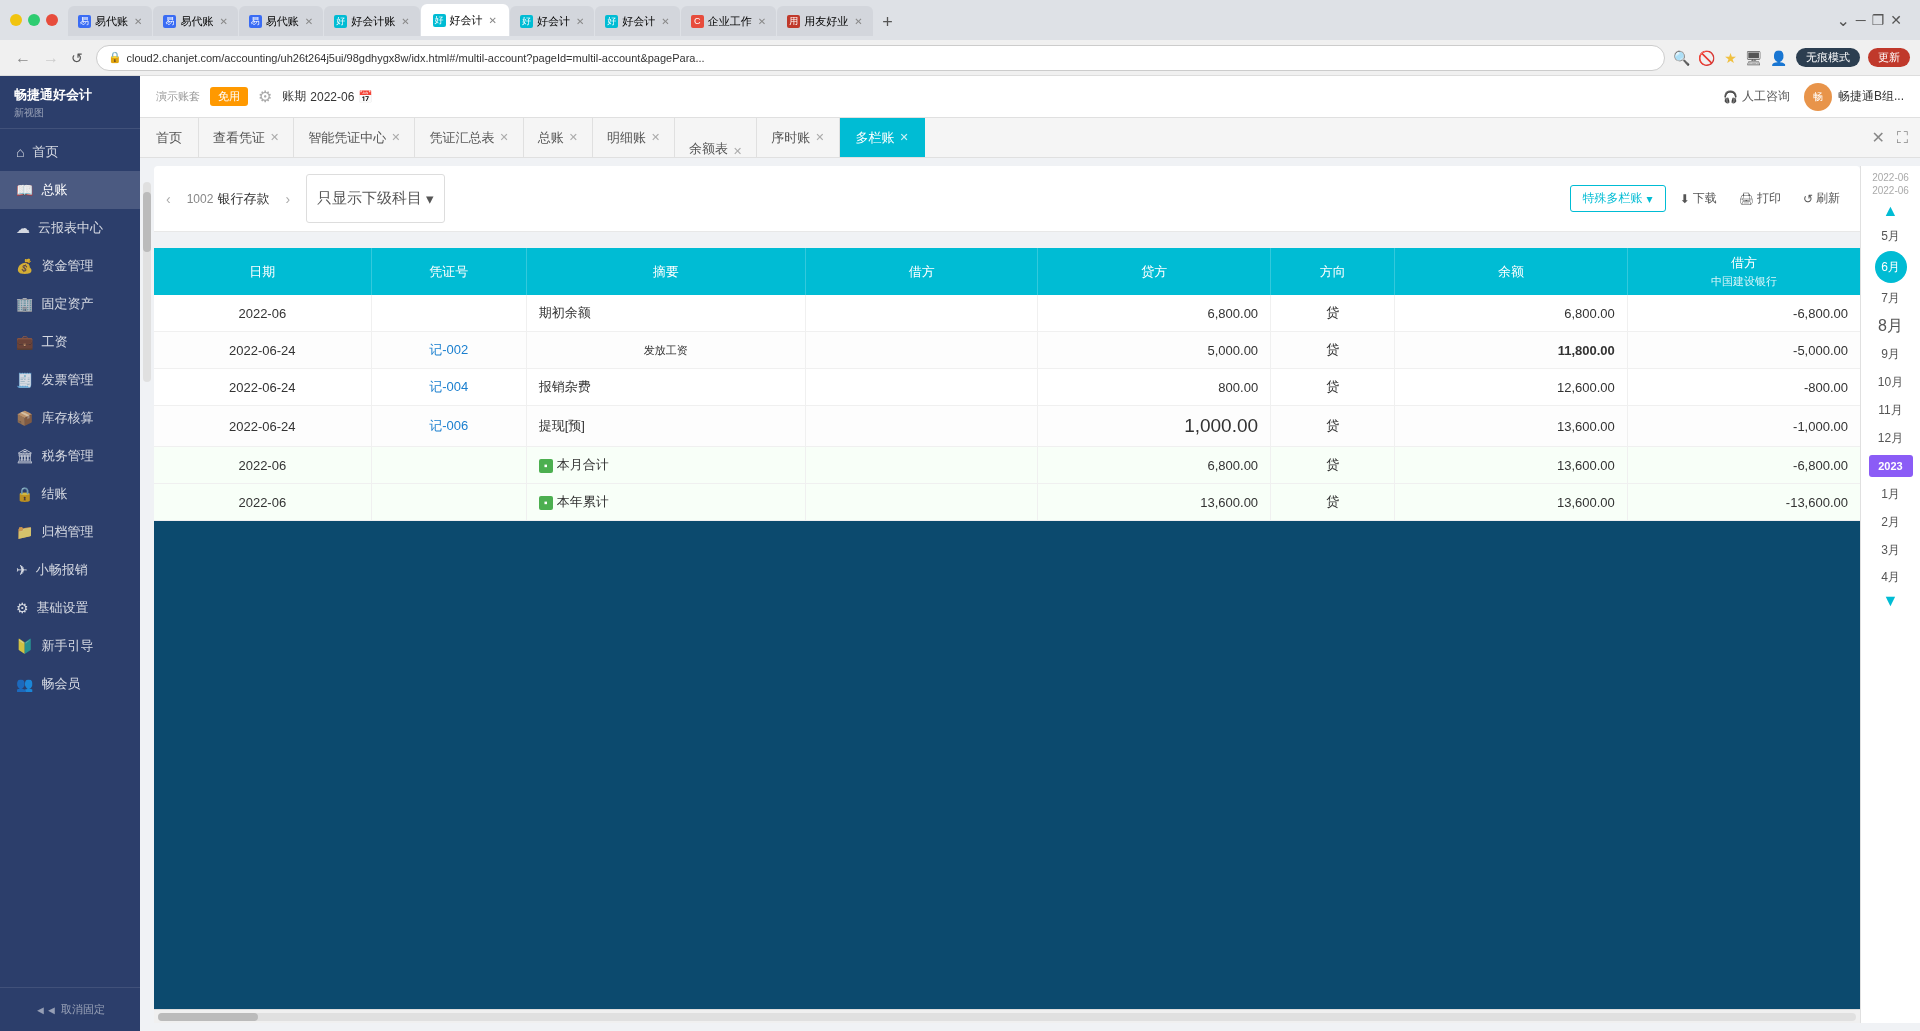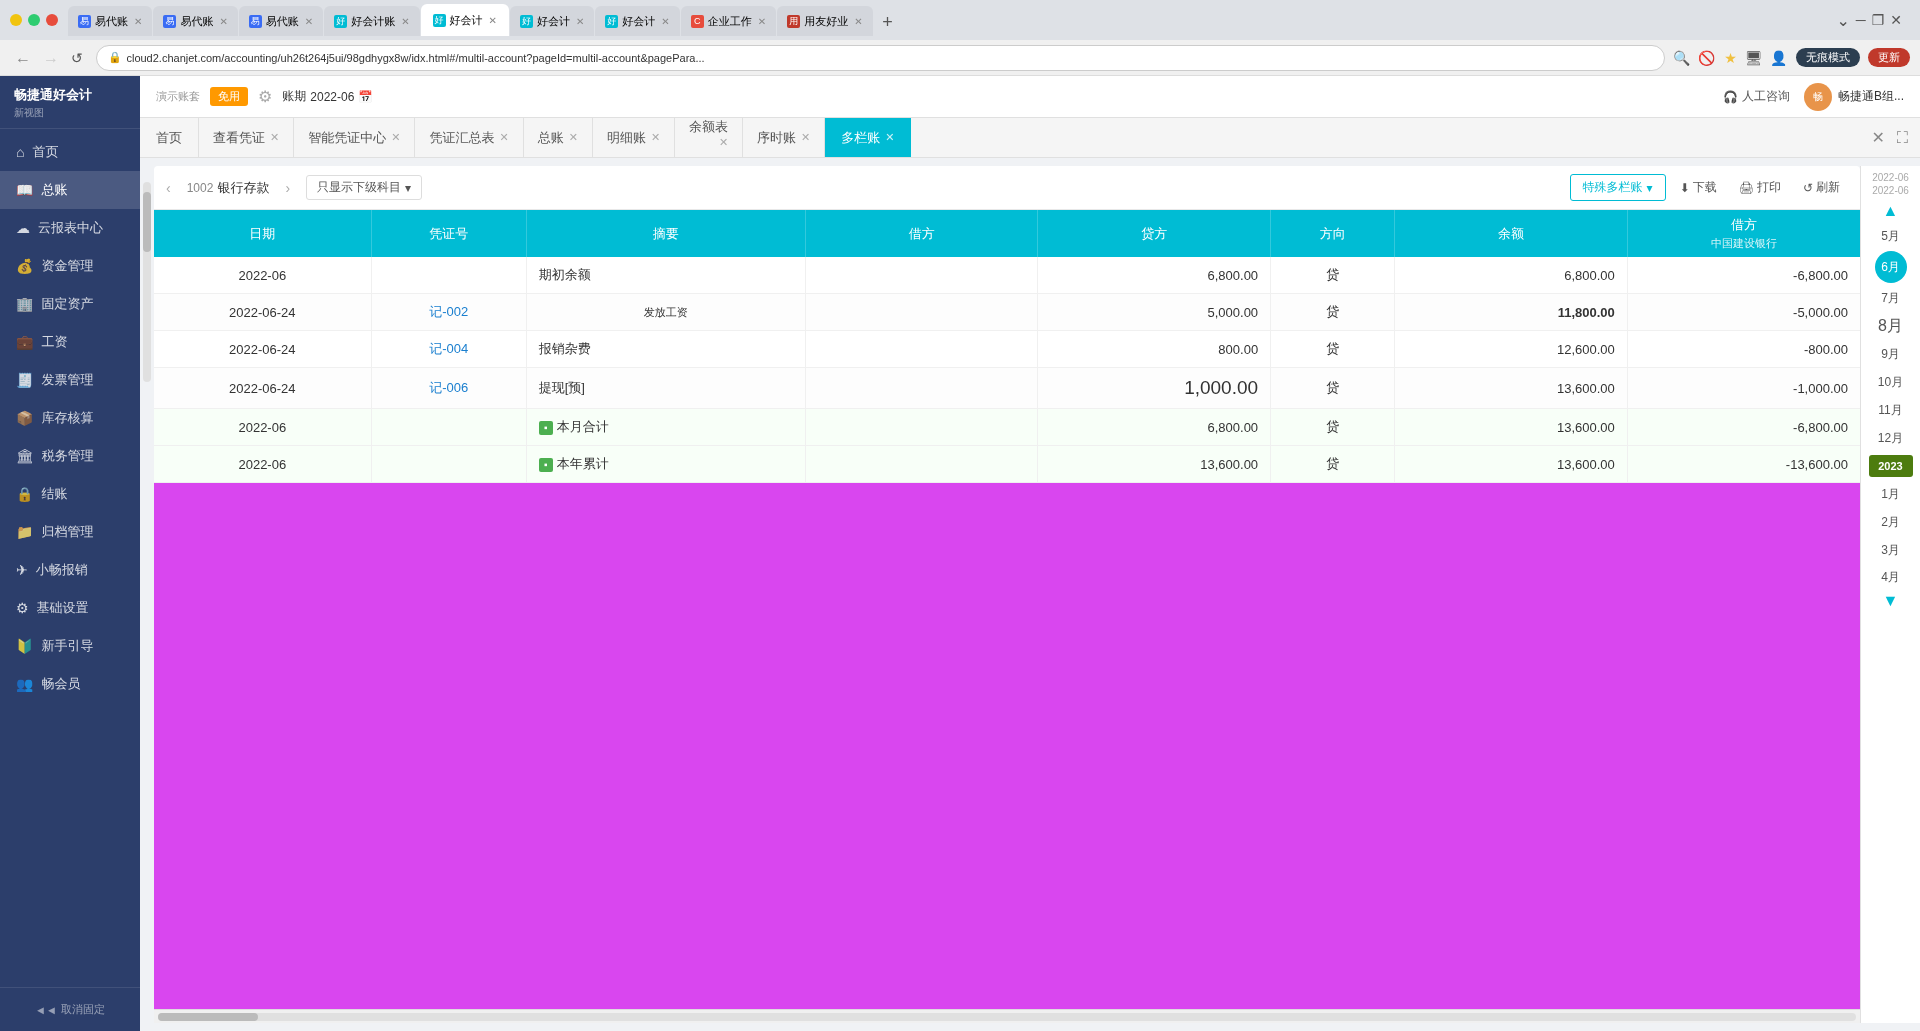--- a/index.html
+++ b/index.html
@@ -233,21 +233,21 @@
         <span style="font-size:11px;color:#aaa;margin-left:5px;">✕</span>
       </div>
       <div style="padding:0 14px;height:40px;display:flex;align-items:center;font-size:13px;color:#555;cursor:pointer;border-right:1px solid #e0e0e0;white-space:nowrap;">
         <span>总账</span>
         <span style="font-size:11px;color:#aaa;margin-left:5px;">✕</span>
       </div>
       <div style="padding:0 14px;height:40px;display:flex;align-items:center;font-size:13px;color:#555;cursor:pointer;border-right:1px solid #e0e0e0;white-space:nowrap;">
         <span>明细账</span>
         <span style="font-size:11px;color:#aaa;margin-left:5px;">✕</span>
       </div>
-      <div style="padding:0 14px;height:40px;display:flex;align-items:flex-end;font-size:13px;color:#555;cursor:pointer;border-right:1px solid #e0e0e0;white-space:nowrap;flex-direction:column;">
+      <div style="padding:0 14px;height:40px;display:flex;align-items:flex-end;font-size:13px;color:#555;cursor:pointer;border-right:1px solid #e0e0e0;white-space:nowrap;">
         <span>余额表</span>
         <span style="font-size:11px;color:#aaa;margin-left:5px;">✕</span>
       </div>
       <div style="padding:0 14px;height:40px;display:flex;align-items:center;font-size:13px;color:#555;cursor:pointer;border-right:1px solid #e0e0e0;white-space:nowrap;">
         <span>序时账</span>
         <span style="font-size:11px;color:#aaa;margin-left:5px;">✕</span>
       </div>
       <div style="padding:0 16px;height:40px;display:flex;align-items:center;font-size:13px;color:#fff;cursor:pointer;background:#00bcd4;white-space:nowrap;">
         <span>多栏账</span>
         <span style="font-size:11px;color:rgba(255,255,255,0.8);margin-left:5px;">✕</span>
@@ -268,21 +268,21 @@
 
       <div style="flex:1;display:flex;flex-direction:column;overflow:hidden;margin:8px 0 8px 0;">
 
         <div style="background:#fff;display:flex;align-items:center;padding:8px 12px;gap:8px;border-bottom:1px solid #e8e8e8;flex-shrink:0;border-radius:4px 4px 0 0;">
           <button style="background:none;border:none;cursor:pointer;color:#aaa;font-size:14px;">‹</button>
           <div style="display:flex;align-items:center;gap:4px;font-size:13px;color:#333;padding:3px 8px;border:none;">
             <span style="color:#888;font-size:12px;">1002</span>
             <span>银行存款</span>
           </div>
           <button style="background:none;border:none;cursor:pointer;color:#aaa;font-size:14px;">›</button>
-          <div style="display:flex;align-items:center;gap:4px;font-size:12px;color:#555;border:1px solid #ddd;border-radius:3px;padding:3px 10px;cursor:pointer;background:#fff;margin-left:8px;">
+          <div style="display:flex;align-items:center;gap:4px;font-size:15px;color:#555;border:1px solid #ddd;border-radius:3px;padding:14px 10px;cursor:pointer;background:#fff;margin-left:8px;">
             <span>只显示下级科目</span>
             <span>▾</span>
           </div>
           <div style="margin-left:auto;display:flex;align-items:center;gap:6px;">
             <button style="border:1px solid #00bcd4;color:#00bcd4;background:#fff;border-radius:3px;padding:4px 12px;font-size:12px;cursor:pointer;display:flex;align-items:center;gap:4px;">
               <span>特殊多栏账</span>
               <span>▾</span>
             </button>
             <div style="display:flex;align-items:center;gap:3px;color:#555;font-size:12px;cursor:pointer;padding:4px 8px;">
               <span>⬇</span>
@@ -292,21 +292,21 @@
               <span>🖨</span>
               <span>打印</span>
             </div>
             <div style="display:flex;align-items:center;gap:3px;color:#555;font-size:12px;cursor:pointer;padding:4px 8px;">
               <span>↺</span>
               <span>刷新</span>
             </div>
           </div>
         </div>
 
-        <div style="flex:1;overflow:auto;background:#d946ef;">
+        <div style="flex:1;overflow:auto;background:#0c4a6e;margin-top:16px;">
           <table style="width:100%;border-collapse:collapse;">
             <thead>
               <tr style="background:#00bcd4;">
                 <th style="color:#fff;padding:10px 16px;text-align:center;font-size:13px;font-weight:normal;border-right:1px solid rgba(255,255,255,0.2);min-width:140px;">日期</th>
                 <th style="color:#fff;padding:10px 16px;text-align:center;font-size:13px;font-weight:normal;border-right:1px solid rgba(255,255,255,0.2);min-width:100px;">凭证号</th>
                 <th style="color:#fff;padding:10px 16px;text-align:center;font-size:13px;font-weight:normal;border-right:1px solid rgba(255,255,255,0.2);min-width:180px;">摘要</th>
                 <th style="color:#fff;padding:10px 16px;text-align:center;font-size:13px;font-weight:normal;border-right:1px solid rgba(255,255,255,0.2);min-width:150px;">借方</th>
                 <th style="color:#fff;padding:10px 16px;text-align:center;font-size:13px;font-weight:normal;border-right:1px solid rgba(255,255,255,0.2);min-width:150px;">贷方</th>
                 <th style="color:#fff;padding:10px 16px;text-align:center;font-size:13px;font-weight:normal;border-right:1px solid rgba(255,255,255,0.2);min-width:80px;">方向</th>
                 <th style="color:#fff;padding:10px 16px;text-align:center;font-size:13px;font-weight:normal;border-right:1px solid rgba(255,255,255,0.2);min-width:150px;">余额</th>
@@ -398,21 +398,21 @@
 
         <div style="width:44px;height:26px;display:flex;align-items:center;justify-content:center;font-size:12px;color:#555;cursor:pointer;border-radius:4px;margin:1px 0;">5月</div>
         <div style="width:32px;height:32px;display:flex;align-items:center;justify-content:center;font-size:12px;color:#fff;cursor:pointer;border-radius:50%;background:#00bcd4;margin:1px 0;">6月</div>
         <div style="width:44px;height:26px;display:flex;align-items:center;justify-content:center;font-size:12px;color:#555;cursor:pointer;border-radius:4px;margin:1px 0;">7月</div>
         <div style="width:44px;height:26px;display:flex;align-items:center;justify-content:center;font-size:16px;color:#555;cursor:pointer;border-radius:4px;margin:1px 0;">8月</div>
         <div style="width:44px;height:26px;display:flex;align-items:center;justify-content:center;font-size:12px;color:#555;cursor:pointer;border-radius:4px;margin:1px 0;">9月</div>
         <div style="width:44px;height:26px;display:flex;align-items:center;justify-content:center;font-size:12px;color:#555;cursor:pointer;border-radius:4px;margin:1px 0;">10月</div>
         <div style="width:44px;height:26px;display:flex;align-items:center;justify-content:center;font-size:12px;color:#555;cursor:pointer;border-radius:4px;margin:1px 0;">11月</div>
         <div style="width:44px;height:26px;display:flex;align-items:center;justify-content:center;font-size:12px;color:#555;cursor:pointer;border-radius:4px;margin:1px 0;">12月</div>
 
-        <div style="width:44px;height:22px;display:flex;align-items:center;justify-content:center;font-size:11px;color:#fff;cursor:pointer;border-radius:3px;background:#4d7c0f;margin:3px 0;font-weight:bold;">2023</div>
+        <div style="width:44px;height:22px;display:flex;align-items:center;justify-content:center;font-size:11px;color:#fff;cursor:pointer;border-radius:3px;background:#8b5cf6;margin:3px 0;font-weight:bold;">2023</div>
         <div style="width:44px;height:26px;display:flex;align-items:center;justify-content:center;font-size:12px;color:#555;cursor:pointer;border-radius:4px;margin:1px 0;">1月</div>
         <div style="width:44px;height:26px;display:flex;align-items:center;justify-content:center;font-size:12px;color:#555;cursor:pointer;border-radius:4px;margin:1px 0;">2月</div>
         <div style="width:44px;height:26px;display:flex;align-items:center;justify-content:center;font-size:12px;color:#555;cursor:pointer;border-radius:4px;margin:1px 0;">3月</div>
         <div style="width:44px;height:26px;display:flex;align-items:center;justify-content:center;font-size:12px;color:#555;cursor:pointer;border-radius:4px;margin:0 0;">4月</div>
 
         <div style="color:#00bcd4;font-size:16px;cursor:pointer;margin:2px 0;">▼</div>
       </div>
 
     </div>
   </div>

